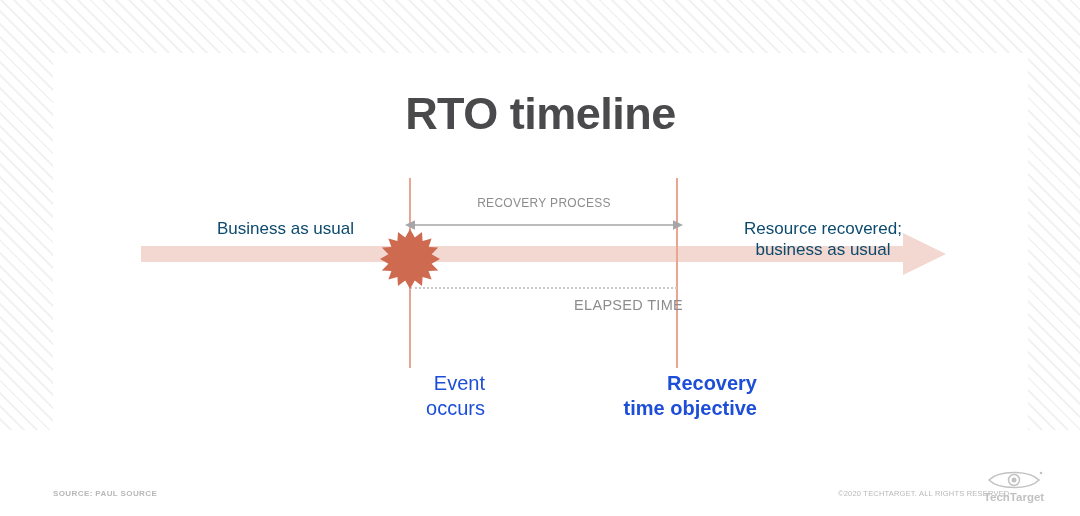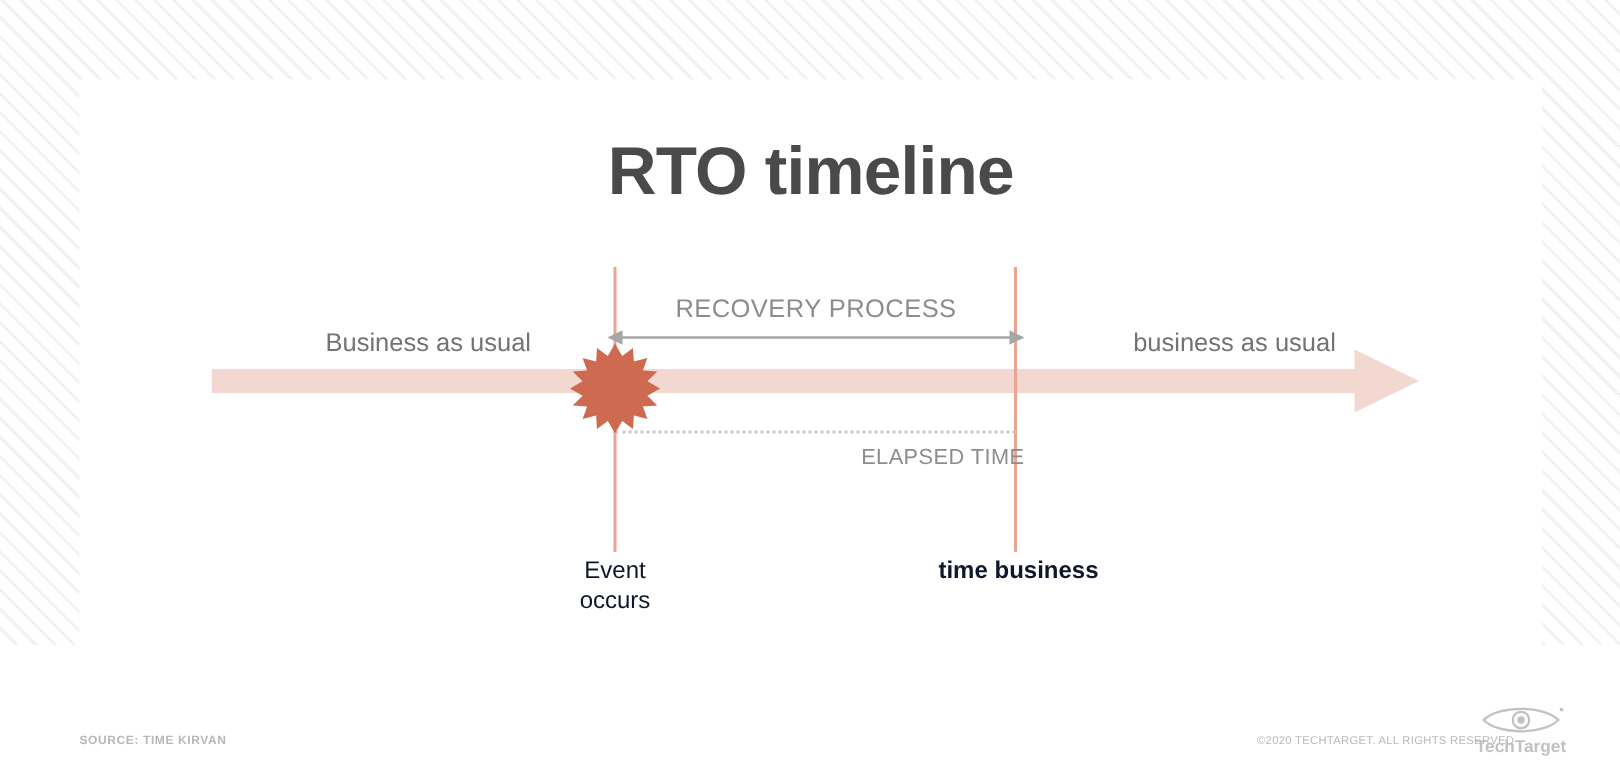--- a/index.html
+++ b/index.html
@@ -86,21 +86,21 @@
     top: 165px;
     width: 278px;
     height: 14px;
   }
   #recovery-label {
     position: absolute;
     left: 352px;
     top: 143px;
     width: 278px;
     text-align: center;
-    font-size: 17px;
+    font-size: 12px;
     color: #8d8d8f;
     letter-spacing: 0.3px;
   }
 
   
   #elapsed-line {
     position: absolute;
     left: 357px;
     top: 234px;
     width: 267px;
@@ -124,34 +124,34 @@
     left: 327px;
     top: 176px;
     width: 60px;
     height: 60px;
   }
 
   
   .caption {
     position: absolute;
     font-size: 17px;
-    color: #737373;
+    color: #0c4a6e;
     line-height: 1.25;
     text-align: center;
   }
   #caption-left   { left: 130px; top: 165px; width: 205px; }
   #caption-right  { left: 640px; top: 165px; width: 260px; }
 
   
   .marker-label {
     position: absolute;
-    font-size: 16px;
-    color: #0f172a;
+    font-size: 20px;
+    color: #1d4ed8;
     line-height: 1.25;
-    text-align: center;
+    text-align: right;
   }
   #label-event { left: 282px; top: 318px; width: 150px; }
   #label-rto   { left: 548px; top: 318px; width: 156px; font-weight: bold; }
 
   
   #source-text {
     position: absolute;
     left: 53px;
     top: 489px;
     font-size: 8px;
@@ -204,36 +204,38 @@
       <div id="elapsed-line"></div>
       <div id="elapsed-label">ELAPSED TIME</div>
 
       <svg id="starburst" viewBox="0 0 100 100">
         <polygon fill="#ce6a50" points="50,0 58,14 70,5 71,20 86,16 81,30 97,31 86,42 100,50 86,58 97,69 81,70 86,84 71,80 70,95 58,86 50,100 42,86 30,95 29,80 14,84 19,70 3,69 14,58 0,50 14,42 3,31 19,30 14,16 29,20 30,5 42,14"></polygon>
       </svg>
 
       <div class="caption" id="caption-left">Business as usual</div>
 
       <div class="caption" id="caption-right">
+        <div>Resource recovered;</div>
         <div>business as usual</div>
       </div>
 
       <div class="marker-label" id="label-event">
         <div>Event</div>
         <div>occurs</div>
       </div>
 
       <div class="marker-label" id="label-rto">
-        <div>time business</div>
+        <div>Recovery</div>
+        <div>time objective</div>
       </div>
 
     </div>
   </div>
 
-  <div id="source-text">SOURCE: TIME KIRVAN</div>
+  <div id="source-text">SOURCE: PAUL SOURCE</div>
   <div id="copyright-text">©2020 TECHTARGET. ALL RIGHTS RESERVED</div>
 
   <svg id="logo" viewBox="0 0 144 76">
     <g fill="none" stroke="#c2c2c2" stroke-width="3">
       <path d="M22,26 C42,6 102,6 122,26 C102,46 42,46 22,26 Z"></path>
       <circle cx="72" cy="26" r="11"></circle>
     </g>
     <circle cx="72" cy="26" r="5" fill="#c2c2c2"></circle>
     <circle cx="126" cy="12" r="2.5" fill="#c2c2c2"></circle>
     <text x="72" y="68" text-anchor="middle" font-family="Liberation Sans, sans-serif" font-size="23" font-weight="bold" fill="#c2c2c2">TechTarget</text>

